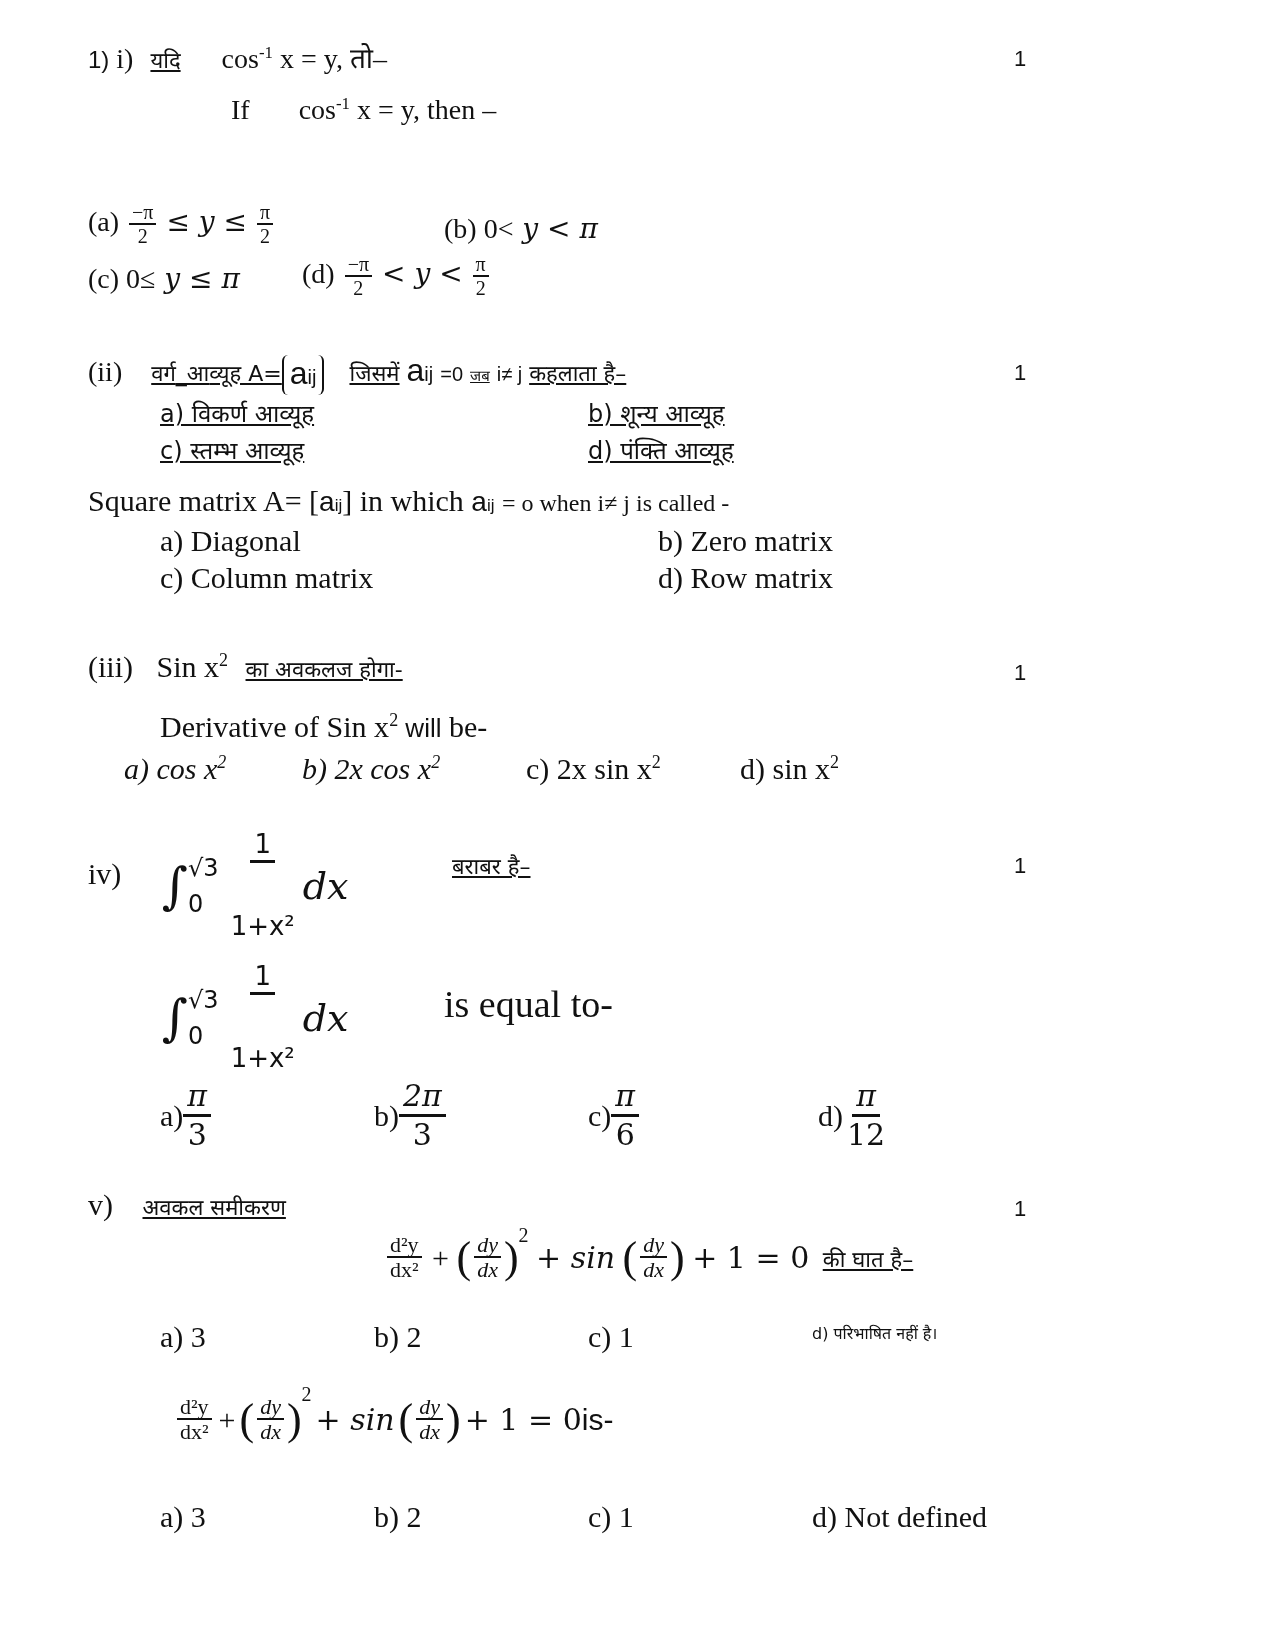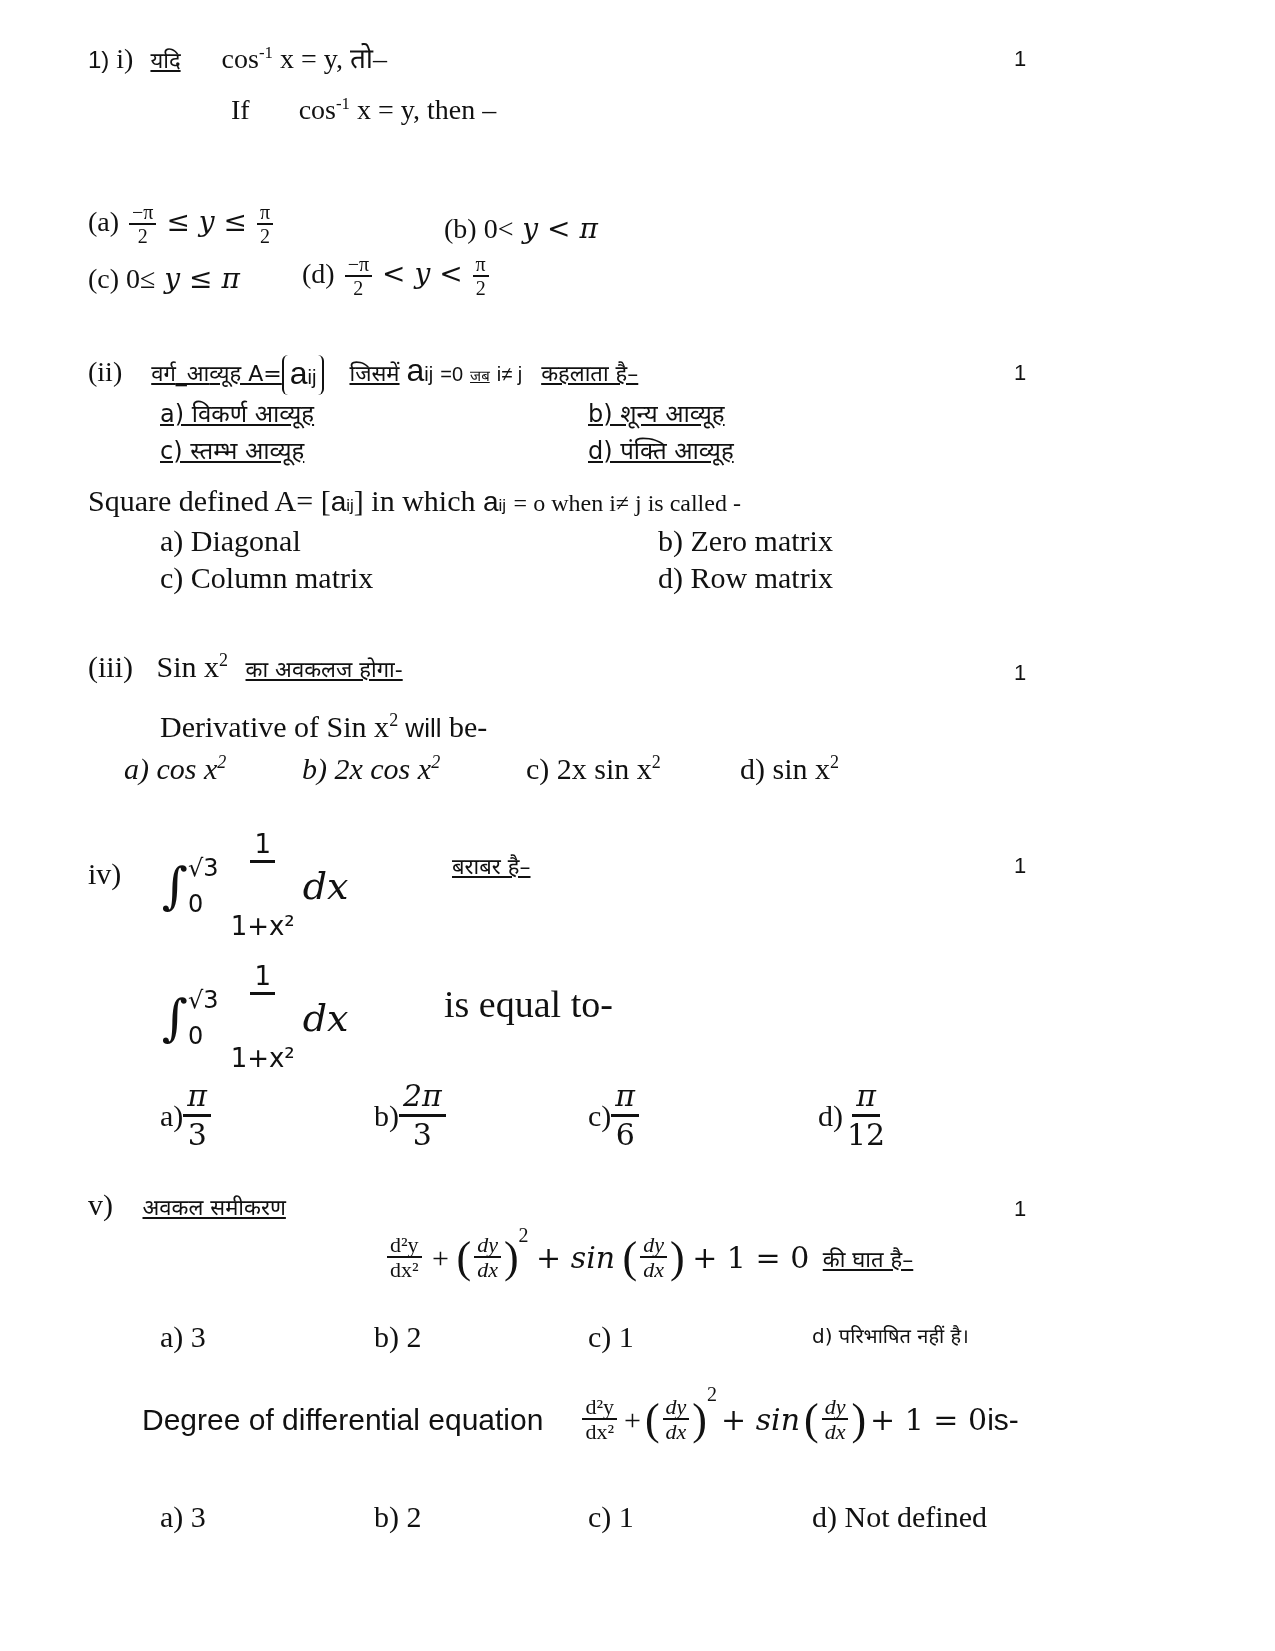--- a/index.html
+++ b/index.html
@@ -78,31 +78,31 @@
 </div>
 
 <div class="abs f28" style="left:88px; top:352px;">
   <span>(ii)</span>
   <span class="hi" style="margin-left:22px">वर्ग</span><span class="hi u">_आ</span><span class="hi">व्यूह A=</span><span style="display:inline-block; border-left:2px solid #111; border-right:2px solid #111; border-radius:6px; padding:0 6px; height:40px; line-height:36px; vertical-align:middle;"><span class="aij-big">a</span><span class="ij">ij</span></span>
   <span class="hi" style="margin-left:18px">जिसमें</span>
   <span class="aij-big">a</span><span class="ij">ij</span>
   <span class="ij">=0</span>
   <span class="hi" style="font-size:15px">जब</span>
   <span class="ij">i≠ j</span>
-  <span class="hi" style="margin-left:12px">कहलाता है–</span>
+  <span class="hi" style="">कहलाता है–</span>
 </div>
 <div class="abs mark" style="left:1014px; top:360px;">1</div>
 
 <div class="abs f28" style="left:160px; top:396px;"><span class="hi" style="font-size:24px">a)  विकर्ण आव्यूह</span></div>
 <div class="abs f28" style="left:588px; top:396px;"><span class="hi" style="font-size:24px">b) शून्य आव्यूह</span></div>
 <div class="abs f28" style="left:160px; top:433px;"><span class="hi" style="font-size:24px">c) स्तम्भ आव्यूह</span></div>
 <div class="abs f28" style="left:588px; top:433px;"><span class="hi" style="font-size:24px">d) पंक्ति आव्यूह</span></div>
 
 <div class="abs f30" style="left:88px; top:484px;">
-  <span>Square defined A= [</span><span class="sans" style="font-size:28px">a</span><span class="ij" style="font-size:17px">ij</span><span>] in which </span><span class="sans" style="font-size:28px">a</span><span class="ij" style="font-size:17px">ij</span>
+  <span>Square matrix A= [</span><span class="sans" style="font-size:28px">a</span><span class="ij" style="font-size:17px">ij</span><span>] in which </span><span class="sans" style="font-size:28px">a</span><span class="ij" style="font-size:17px">ij</span>
   <span style="font-size:24px">= o when  i≠ j  is called -</span>
 </div>
 <div class="abs f30" style="left:160px; top:524px;">a) Diagonal</div>
 <div class="abs f30" style="left:658px; top:524px;">b) Zero matrix</div>
 <div class="abs f30" style="left:160px; top:561px;">c) Column matrix</div>
 <div class="abs f30" style="left:658px; top:561px;">d) Row matrix</div>
 
 <div class="abs f30" style="left:88px; top:650px;">
   <span>(iii)</span>
   <span style="margin-left:16px">Sin x</span><sup>2</sup>
@@ -185,24 +185,23 @@
       <span class="num">dy</span>
       <span class="den">dx</span>
     </span><span class="paren">)</span>
   <span style="vertical-align:middle; font-family:'DejaVu Serif',serif">+ 1 = 0</span>
   <span class="hi" style="vertical-align:middle; margin-left:6px">की घात है–</span>
 </div>
 
 <div class="abs f30" style="left:160px; top:1320px;">a) 3</div>
 <div class="abs f30" style="left:374px; top:1320px;">b) 2</div>
 <div class="abs f30" style="left:588px; top:1320px;">c) 1</div>
-<div class="abs" style="left:812px; top:1322px; font-size:20px; font-family:'DejaVu Sans',sans-serif;">d) परिभाषित नहीं है।</div>
+<div class="abs" style="left:812px; top:1322px; font-size:16px; font-family:'DejaVu Sans',sans-serif;">d) परिभाषित नहीं है।</div>
 
 <div class="abs" style="left:142px; top:1394px;">
-  <span class="sans" style="font-size:30px; vertical-align:middle">Degree of differential equation</span>
   <span style="display:inline-block; width:28px"></span>
   <span class="frac small" style="font-size:22px">
       <span class="num">d²y</span>
       <span class="den">dx²</span>
     </span>
   <span style="vertical-align:middle; font-size:30px">+</span>
   <span class="paren">(</span><span class="frac small" style="font-size:22px; font-style:italic">
       <span class="num">dy</span>
       <span class="den">dx</span>
     </span><span class="paren">)</span><sup style="font-size:20px; vertical-align:22px">2</sup>

